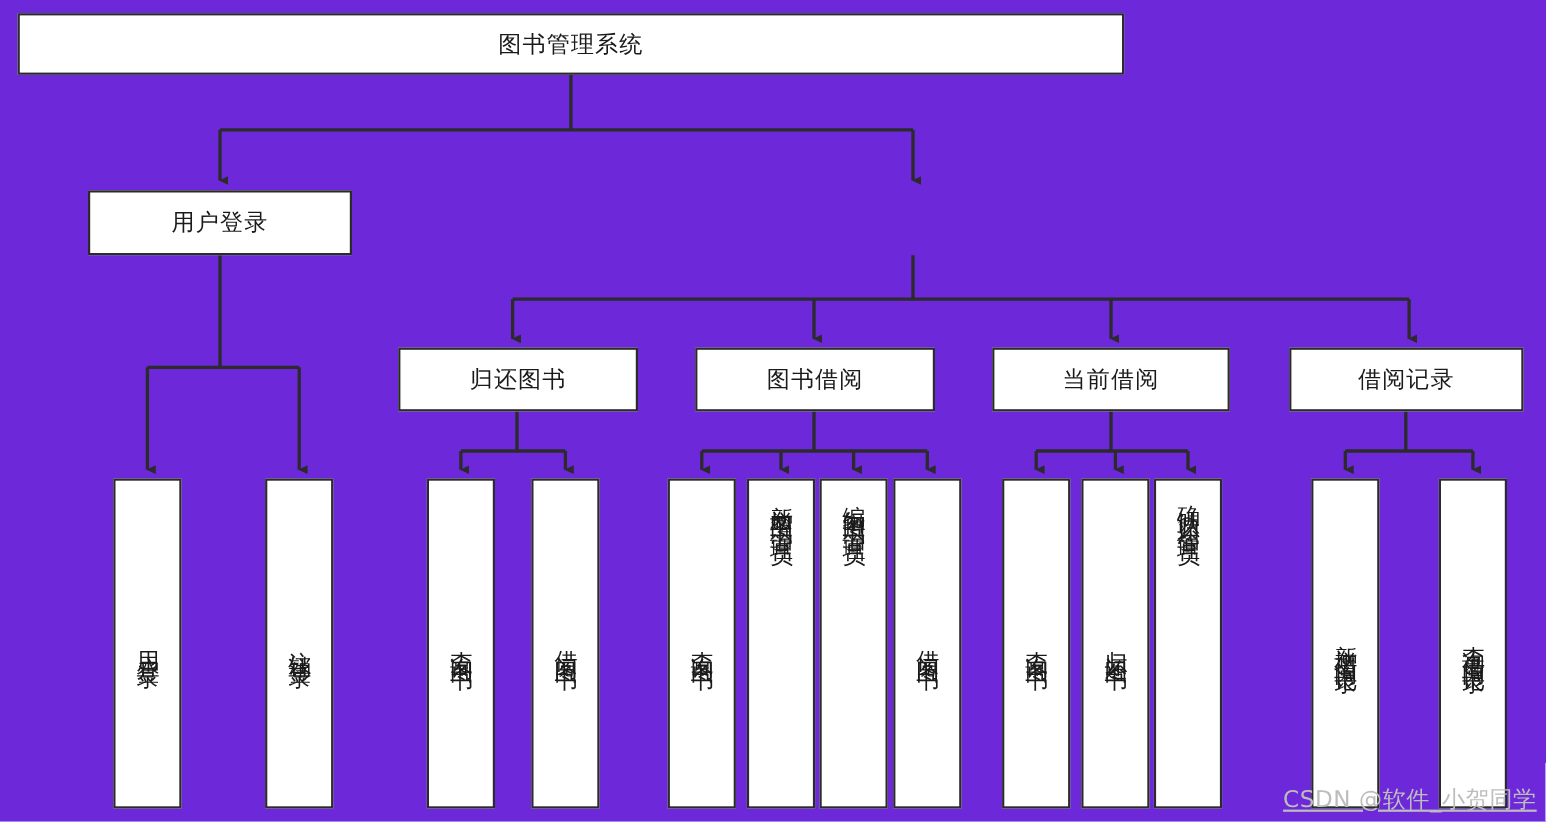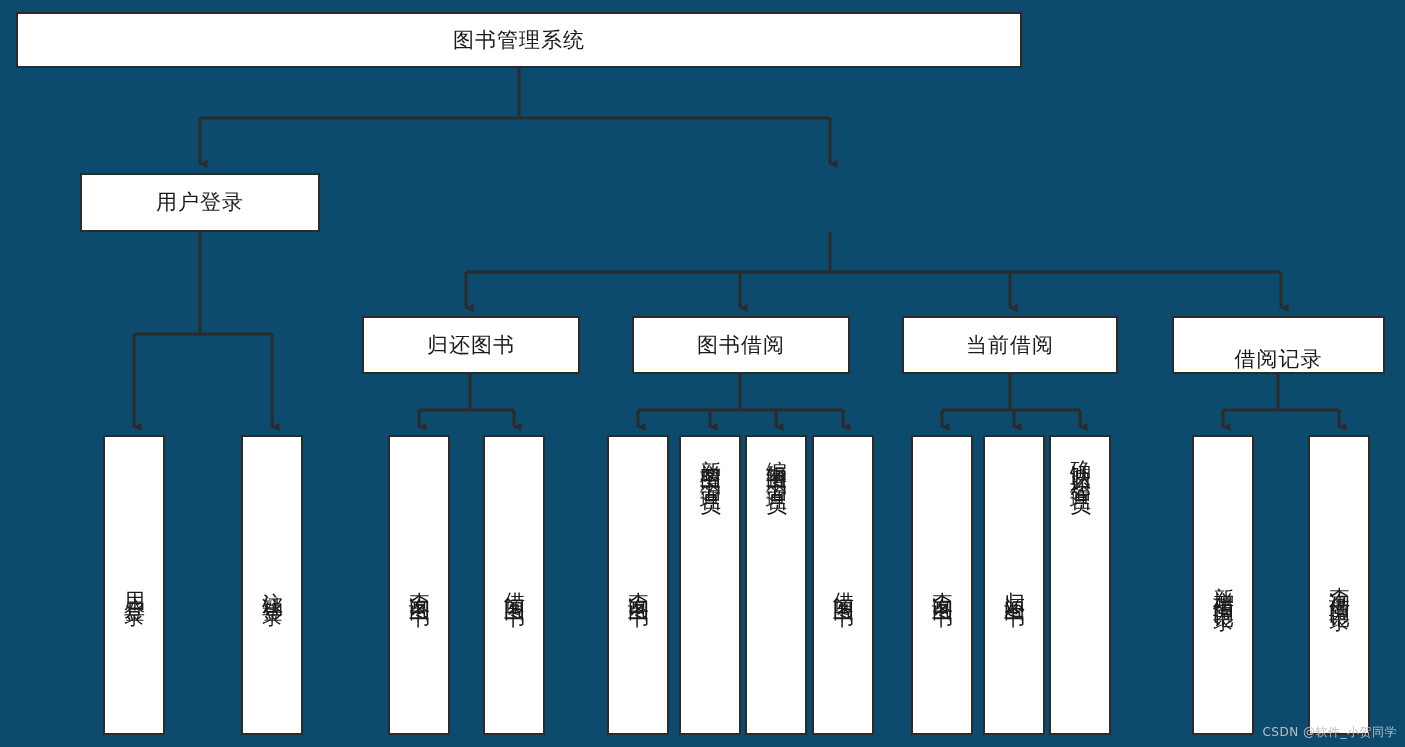--- a/index.html
+++ b/index.html
@@ -8,21 +8,21 @@
     padding: 0;
     background: #ffffff;
   }
   body {
     font-family: "DejaVu Sans", "Liberation Sans", sans-serif;
   }
   #diagram-canvas {
     position: relative;
     width: 1405px;
     height: 747px;
-    background: #0c4a6e;
+    background: #6d28d9;
     overflow: hidden;
   }
   #edge-layer {
     position: absolute;
     left: 0;
     top: 0;
     width: 1405px;
     height: 747px;
   }
   .node {
@@ -59,25 +59,26 @@
   }
   .node.leaf.center-vert {
     align-items: center;
     padding-top: 0;
   }
   #watermark {
     position: absolute;
     right: 8px;
     bottom: 6px;
     color: #bdbdbd;
-    font-size: 12px;
+    font-size: 21px;
     letter-spacing: 0.5px;
     z-index: 5;
     white-space: nowrap;
     font-family: "DejaVu Sans", "Liberation Sans", sans-serif;
+    text-decoration: underline;
   }
 </style>
 </head>
 <body>
 
 <div id="diagram-canvas">
 
   <svg id="edge-layer" viewBox="0 0 1405 747" xmlns="http://www.w3.org/2000/svg">
     <defs>
       <marker id="arrowhead" markerWidth="9" markerHeight="9" refX="4" refY="7.6" orient="auto" markerUnits="userSpaceOnUse">
@@ -141,21 +142,21 @@
 
   <div class="node" style="left: 362px; top: 316px; width: 218px; height: 58px;">
     <span class="node-label">归还图书</span>
   </div>
   <div class="node" style="left: 632px; top: 316px; width: 218px; height: 58px;">
     <span class="node-label">图书借阅</span>
   </div>
   <div class="node" style="left: 902px; top: 316px; width: 216px; height: 58px;">
     <span class="node-label">当前借阅</span>
   </div>
-  <div class="node" style="left: 1172px; top: 316px; width: 213px; height: 58px; align-items: flex-end;">
+  <div class="node" style="left: 1172px; top: 316px; width: 213px; height: 58px;">
     <span class="node-label">借阅记录</span>
   </div>
 
   <div class="node leaf center-vert" style="left: 103px; top: 435px; width: 62px; height: 300px;">
     <span class="node-label">用户登录</span>
   </div>
   <div class="node leaf center-vert" style="left: 241px; top: 435px; width: 62px; height: 300px;">
     <span class="node-label">注销登录</span>
   </div>
   <div class="node leaf center-vert" style="left: 388px; top: 435px; width: 62px; height: 300px;">

